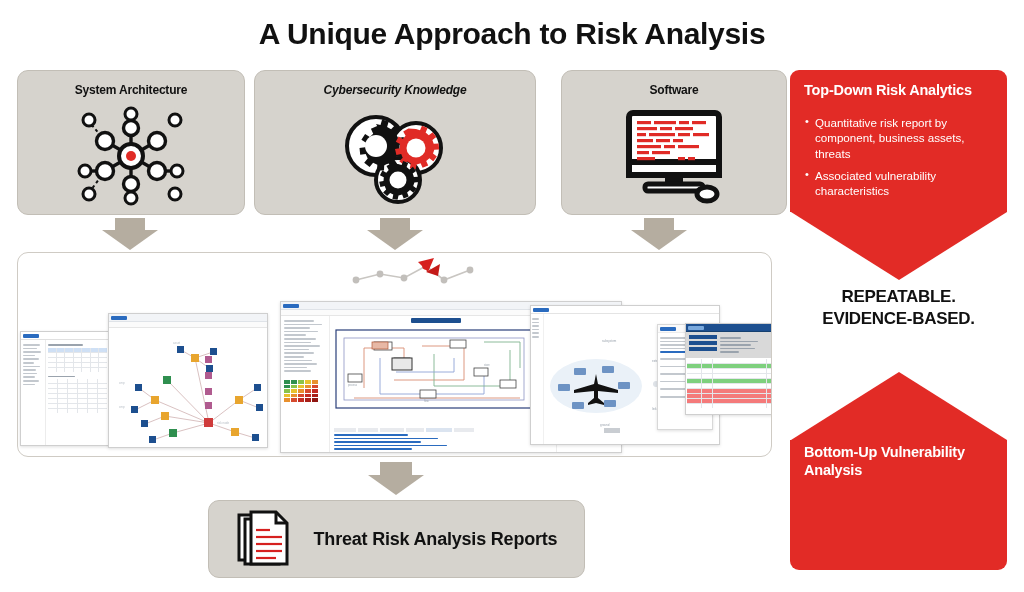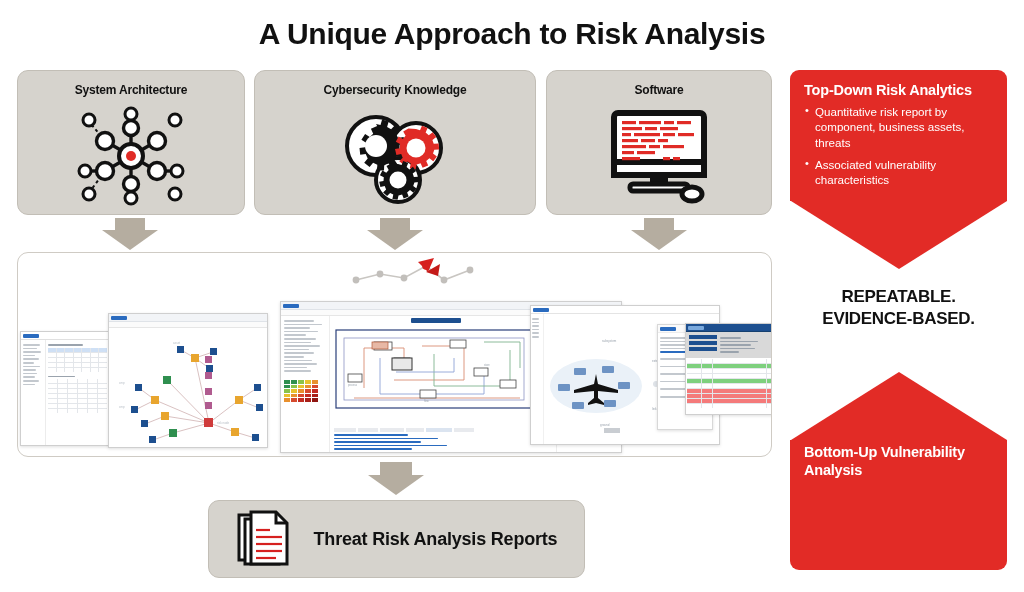--- a/index.html
+++ b/index.html
@@ -10,22 +10,22 @@
   .title{position:absolute;left:0;top:17px;width:1024px;text-align:center;
          font-size:30px;font-weight:bold;letter-spacing:-0.3px;color:#111;}
 
   
   .card{position:absolute;background:#d6d3cd;border:1px solid #c2beb6;
         border-radius:11px;box-sizing:border-box;}
   .card-title{position:absolute;left:0;right:0;top:12px;text-align:center;
               font-size:12px;font-weight:bold;color:#111;letter-spacing:-0.2px;}
 
   #card-arch{left:17px;top:70px;width:228px;height:145px;}
-  #card-cyber{left:254px;top:70px;width:282px;height:145px;}
-  #card-soft{left:546px;top:70px;width:226px;height:145px;}
+  #card-cyber{left:254px;top:70px;width:282px;height:145px;font-style:italic;}
+  #card-soft{left:561px;top:70px;width:226px;height:145px;}
 
   .icon-wrap{position:absolute;left:0;right:0;top:33px;bottom:6px;
              display:flex;align-items:center;justify-content:center;}
 
   
   .arrow{position:absolute;}
   .arrow .shaft{position:absolute;left:50%;transform:translateX(-50%);
                 top:0;background:#b5ada0;}
   .arrow .head{position:absolute;left:50%;transform:translateX(-50%);
                width:0;height:0;border-left:28px solid transparent;
@@ -76,21 +76,21 @@
   #card-report{left:208px;top:500px;width:377px;height:78px;}
   .report-inner{position:absolute;inset:0;display:flex;align-items:center;
                 justify-content:center;gap:22px;}
   .report-label{font-size:18px;font-weight:bold;color:#111;letter-spacing:-0.2px;}
 
   
   .banner{position:absolute;color:#fff;}
   .banner .body{background:#e22b26;box-sizing:border-box;}
   .banner h3{margin:0;font-size:14.5px;font-weight:bold;line-height:1.22;
              letter-spacing:-0.2px;}
-  .banner ul{margin:4px 0 0 0;padding:0;list-style:none;}
+  .banner ul{margin:15px 0 0 0;padding:0;list-style:none;}
   .banner li{position:relative;padding-left:11px;font-size:11.6px;line-height:1.33;
              margin-bottom:7px;color:#fff;}
   .banner li::before{content:"\2022";position:absolute;left:1px;top:-0.5px;font-size:11px;}
 
   #banner-top{left:790px;top:70px;width:217px;}
   #banner-top .body{border-radius:9px 9px 0 0;padding:12px 14px 6px 14px;min-height:118px;}
   #banner-top .point{width:0;height:0;margin:0 auto;
        border-left:108.5px solid transparent;border-right:108.5px solid transparent;
        border-top:68px solid #e22b26;}
 

